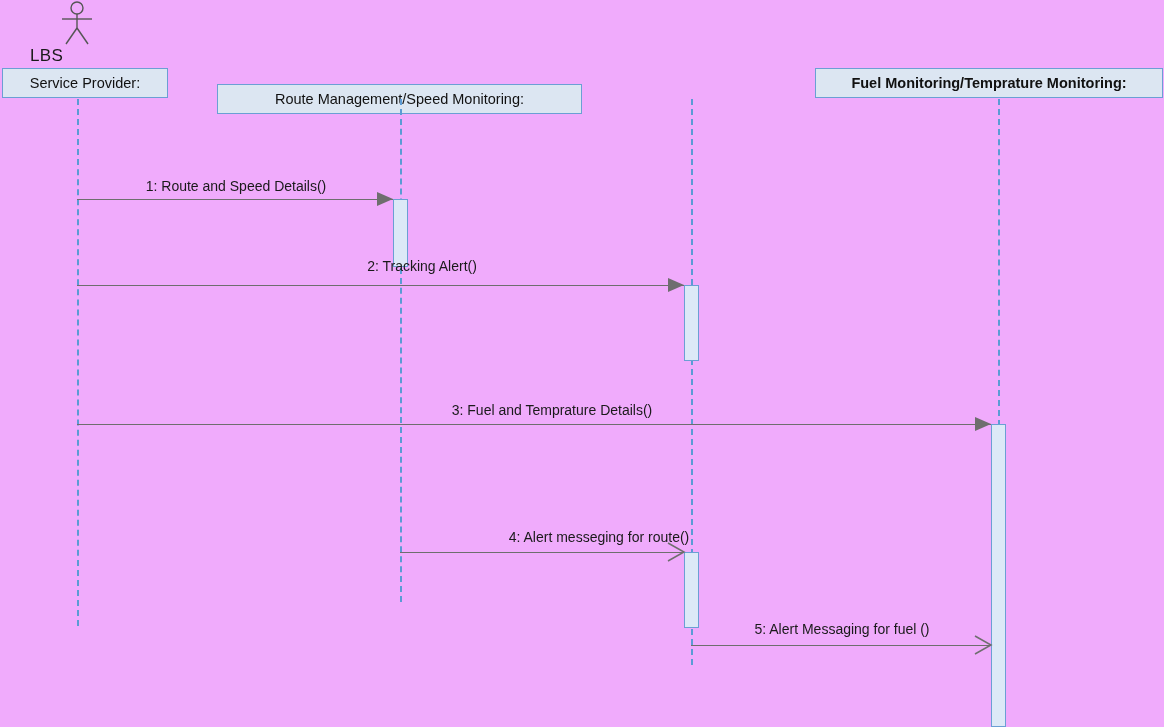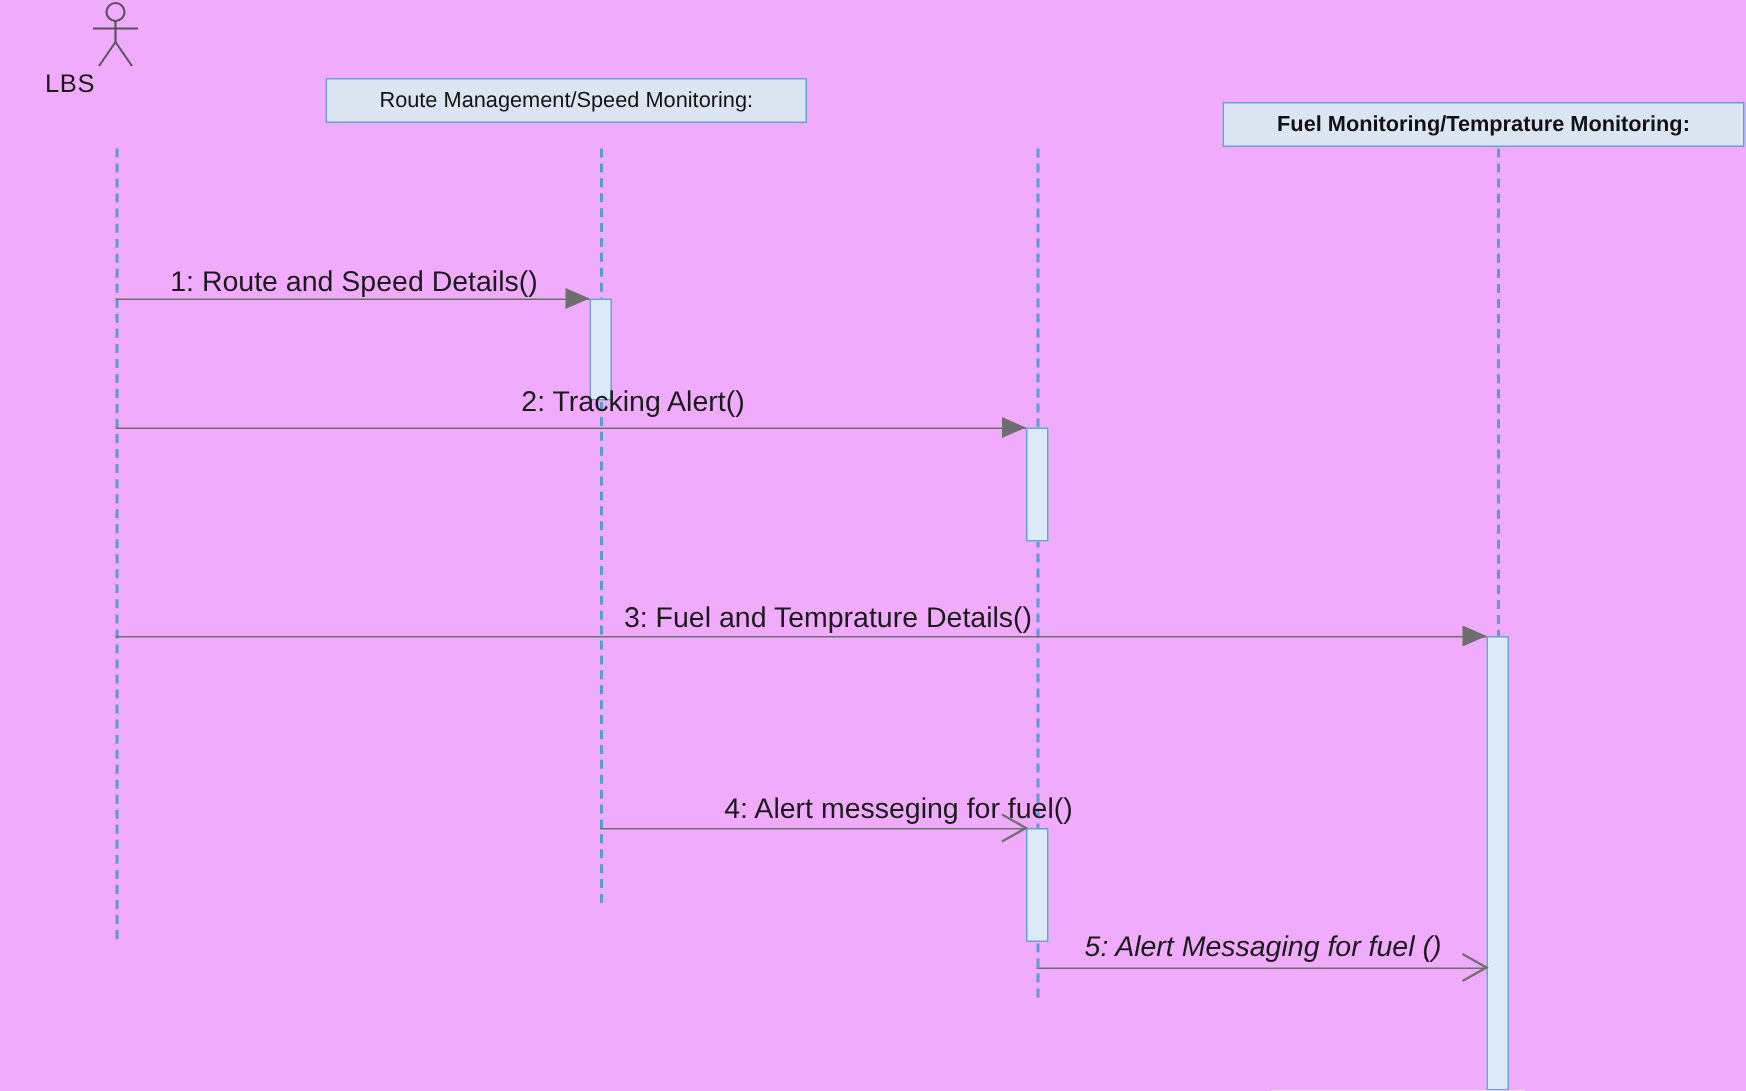--- a/index.html
+++ b/index.html
@@ -71,21 +71,21 @@
   }
 
   
   .msg-line {
     position: absolute;
     height: 0px;
     border-top: 1.5px solid #6e6e6e;
   }
   .msg-label {
     position: absolute;
-    font-size: 19px;
+    font-size: 14px;
     color: #1a1a1a;
     white-space: nowrap;
     transform: translateX(-50%);
     text-align: right;
   }
   .arrowhead {
     position: absolute;
     width: 0;
     height: 0;
   }
@@ -105,22 +105,25 @@
     <svg width="70" height="50" viewBox="0 0 70 50">
       <circle cx="35" cy="8" r="6" fill="none" stroke="#555555" stroke-width="1.4"></circle>
       <line x1="35" y1="14" x2="35" y2="28" stroke="#555555" stroke-width="1.4"></line>
       <line x1="20" y1="19" x2="50" y2="19" stroke="#555555" stroke-width="1.4"></line>
       <line x1="35" y1="28" x2="24" y2="44" stroke="#555555" stroke-width="1.4"></line>
       <line x1="35" y1="28" x2="46" y2="44" stroke="#555555" stroke-width="1.4"></line>
     </svg>
   </div>
   <div class="actor-label">LBS</div>
 
+  <div class="head" style="left:2px; top:68px; width:166px;">
+    <span>Service Provider:</span>
+  </div>
 
-  <div class="head" style="left:217px; top:52px; width:321px;">
+  <div class="head" style="left:217px; top:84px; width:365px;">
     <span>Route Management/Speed Monitoring:</span>
   </div>
 
 
   <div class="head" style="left:815px; top:68px; width:348px;font-weight:bold;">
     <span>Fuel Monitoring/Temprature Monitoring:</span>
   </div>
 
   <div class="lifeline" style="left:77px; top:99px; height:527px;"></div>
   <div class="lifeline" style="left:400px; top:99px; height:503px;"></div>
@@ -143,23 +146,23 @@
   <div class="msg-line" style="left:77px; top:424px; width:914px;"></div>
   <div class="arrowhead filled" style="left:975px; top:417px;"></div>
   <div class="msg-label" style="left:552px; top:402px;">3: Fuel and Temprature Details()</div>
 
   <div class="msg-line" style="left:400px; top:552px; width:284px;"></div>
   <div class="arrowhead open" style="left:666px; top:542px;">
     <svg width="20" height="20" viewBox="0 0 20 20">
       <path d="M2 1 L18 10 L2 19" fill="none" stroke="#6e6e6e" stroke-width="1.5"></path>
     </svg>
   </div>
-  <div class="msg-label" style="left:599px; top:529px;">4: Alert messeging for fuel()</div>
+  <div class="msg-label" style="left:599px; top:529px;">4: Alert messeging for route()</div>
 
   <div class="msg-line" style="left:691px; top:645px; width:300px;"></div>
   <div class="arrowhead open" style="left:973px; top:635px;">
     <svg width="20" height="20" viewBox="0 0 20 20">
       <path d="M2 1 L18 10 L2 19" fill="none" stroke="#6e6e6e" stroke-width="1.5"></path>
     </svg>
   </div>
-  <div class="msg-label" style="left:842px; top:621px;font-style:italic;">5: Alert Messaging for fuel ()</div>
+  <div class="msg-label" style="left:842px; top:621px;">5: Alert Messaging for fuel ()</div>
 
 </div>
 
 </body></html>

